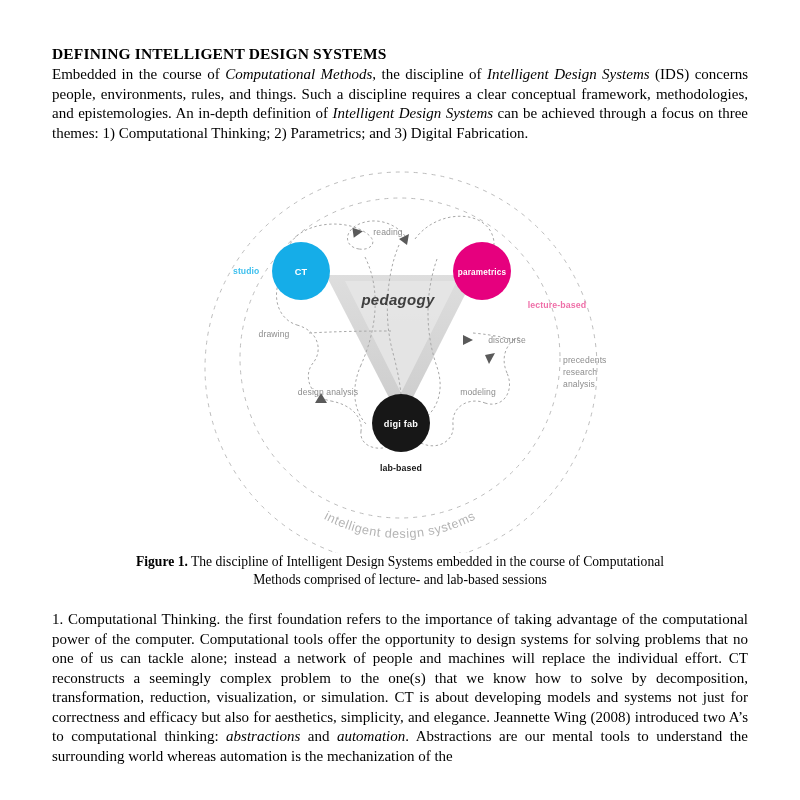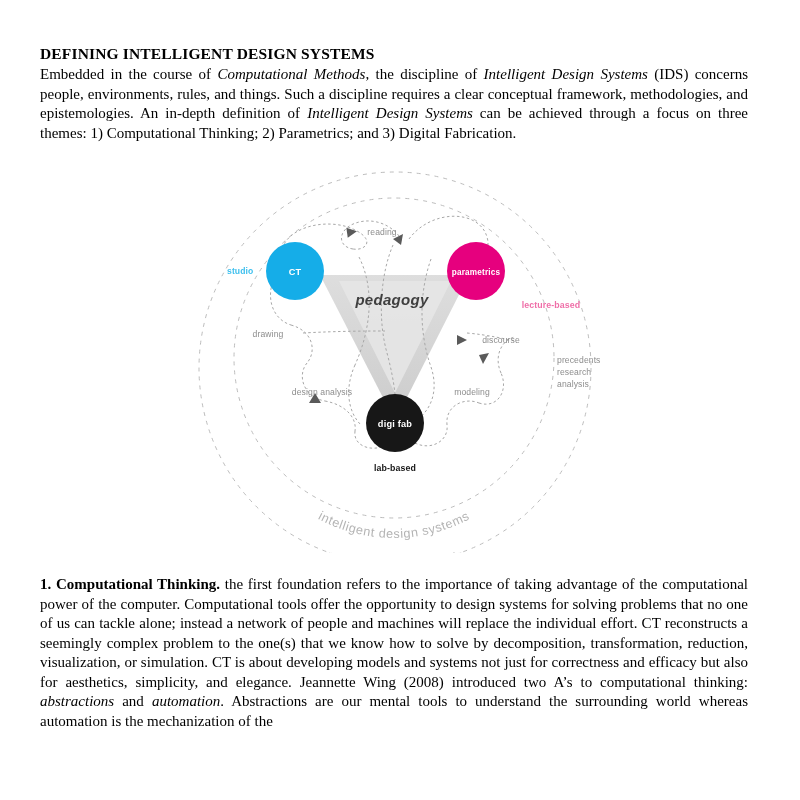--- a/index.html
+++ b/index.html
@@ -11,21 +11,21 @@
     width: 800px;
     height: 800px;
     position: relative;
     overflow: hidden;
     font-family: "Liberation Serif", "DejaVu Serif", serif;
     color: #000000;
   }
   .page {
     position: absolute;
     inset: 0;
-    padding: 44px 52px 0 40px;
+    padding: 44px 52px 0 52px;
     box-sizing: border-box;
   }
   h1.doc-heading {
     font-size: 15.5px;
     font-weight: bold;
     letter-spacing: 0.15px;
     margin: 0 0 2px 0;
     line-height: 1.25;
   }
   p.body-par {
@@ -33,21 +33,21 @@
     line-height: 1.30;
     text-align: justify;
     margin: 0;
     -webkit-hyphens: none;
     hyphens: none;
   }
   p.body-par.last {
     text-align: justify;
   }
   .i { font-style: italic; }
-  .b { font-weight: bold; }
+  .b { font-weight: normal; }
 
   
   .figure-wrap {
     position: relative;
     width: 100%;
     height: 400px;
     margin-top: 10px;
   }
   .figure-svg {
     position: absolute;
@@ -201,18 +201,19 @@
       <text class="ring-label" style="font-size:12.6px;">
         <textPath href="#innerArcPath" startOffset="50%" text-anchor="middle">intelligent design systems</textPath>
       </text>
       <text class="ring-label" style="font-size:12.6px;">
         <textPath href="#outerArcPath" startOffset="50%" text-anchor="middle">computational methods</textPath>
       </text>
 
     </svg>
   </div>
 
+  <p class="caption"><span class="b">Figure 1.</span><span> The discipline of Intelligent Design Systems embedded in the course of Computational Methods comprised of lecture- and lab-based sessions</span></p>
 
   <div class="spacer-sm"></div>
 
   <p class="body-par last"><span class="b">1. Computational Thinking.</span><span> the first foundation refers to the importance of taking advantage of the computational power of the computer.  Computational tools offer the opportunity to design systems for solving problems that no one of us can tackle alone; instead a network of people and machines will replace the individual effort. CT reconstructs a seemingly complex problem to the one(s) that we know how to solve by decomposition, transformation, reduction, visualization, or simulation. CT is about developing models and systems not just for correctness and efficacy but also for aesthetics, simplicity, and elegance. Jeannette Wing (2008) introduced two A’s to computational thinking: </span><span class="i">abstractions</span><span> and </span><span class="i">automation</span><span>. Abstractions are our mental tools to understand the surrounding world whereas automation is the mechanization of the</span></p>
 
 </div>
 
 </body></html>

